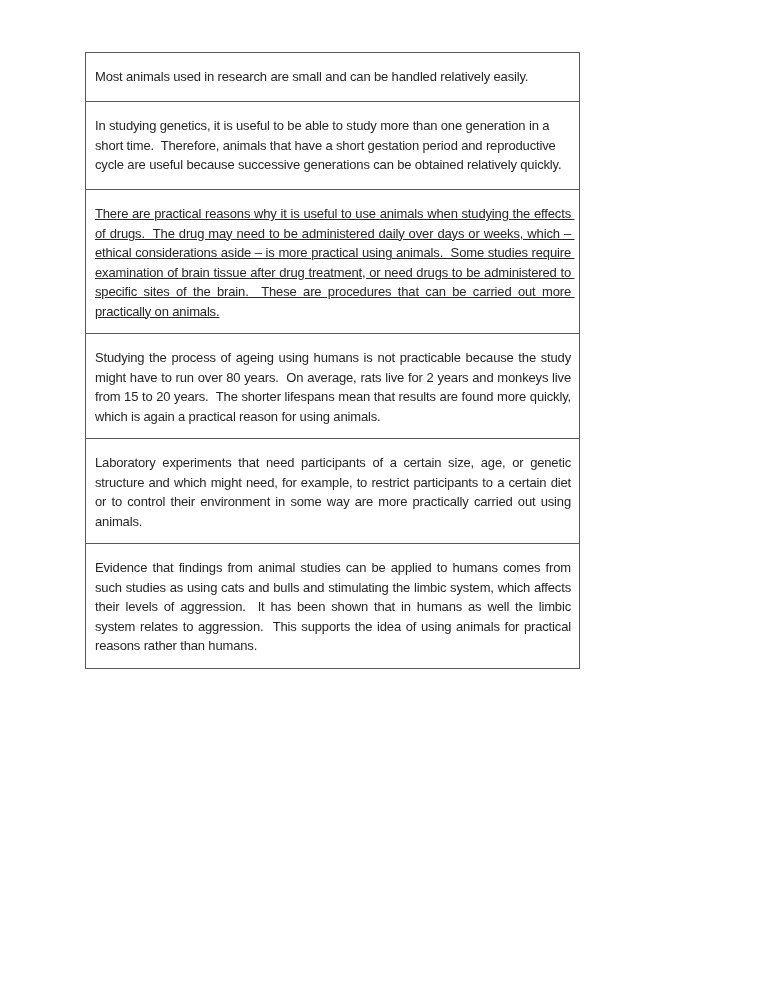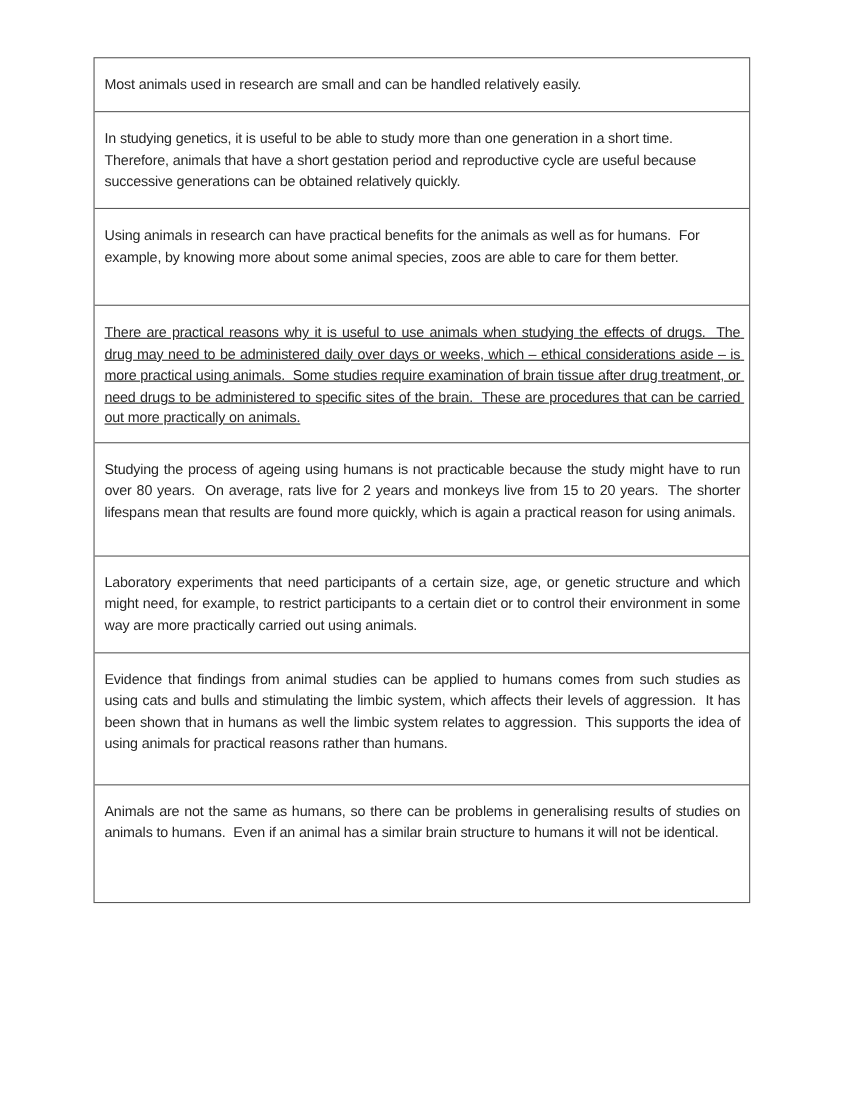--- a/index.html
+++ b/index.html
@@ -18,21 +18,21 @@
     position: absolute;
     top: 0; left: 0;
     width: 768px;
     height: 994px;
     background: #ffffff;
   }
   .doc-table {
     position: absolute;
     top: 52px;
     left: 85px;
-    width: 597px;
+    width: 495px;
     box-sizing: border-box;
     border: 1px solid #595959;
     background: #ffffff;
   }
   .doc-row {
     box-sizing: border-box;
     padding: 14px 8px 12px 9px;
     border-top: 1px solid #595959;
     font-size: 13px;
     line-height: 19.5px;
@@ -57,20 +57,18 @@
   .r8 { min-height: 120px; }
   .r9 { min-height: 107px; }
 </style>
 </head>
 <body>
 
 <div class="doc-page">
   <div class="doc-table">
     <div class="doc-row r1">Most animals used in research are small and can be handled relatively easily.</div>
     <div class="doc-row r2">In studying genetics, it is useful to be able to study more than one generation in a short time.  Therefore, animals that have a short gestation period and reproductive cycle are useful because successive generations can be obtained relatively quickly.</div>
-    <div class="doc-row r4">Using animals in research can have practical benefits for the animals as well as for humans.  For example, by knowing more about some animal species, zoos are able to care for them better.</div>
     <div class="doc-row r5 justify">There are practical reasons why it is useful to use animals when studying the effects of drugs.  The drug may need to be administered daily over days or weeks, which – ethical considerations aside – is more practical using animals.  Some studies require examination of brain tissue after drug treatment, or need drugs to be administered to specific sites of the brain.  These are procedures that can be carried out more practically on animals.</div>
     <div class="doc-row r6 justify">Studying the process of ageing using humans is not practicable because the study might have to run over 80 years.  On average, rats live for 2 years and monkeys live from 15 to 20 years.  The shorter lifespans mean that results are found more quickly, which is again a practical reason for using animals.</div>
     <div class="doc-row r7 justify">Laboratory experiments that need participants of a certain size, age, or genetic structure and which might need, for example, to restrict participants to a certain diet or to control their environment in some way are more practically carried out using animals.</div>
     <div class="doc-row r8 justify">Evidence that findings from animal studies can be applied to humans comes from such studies as using cats and bulls and stimulating the limbic system, which affects their levels of aggression.  It has been shown that in humans as well the limbic system relates to aggression.  This supports the idea of using animals for practical reasons rather than humans.</div>
-    <div class="doc-row r9 justify">Animals are not the same as humans, so there can be problems in generalising results of studies on animals to humans.  Even if an animal has a similar brain structure to humans it will not be identical.</div>
   </div>
 </div>
 
 </body></html>

